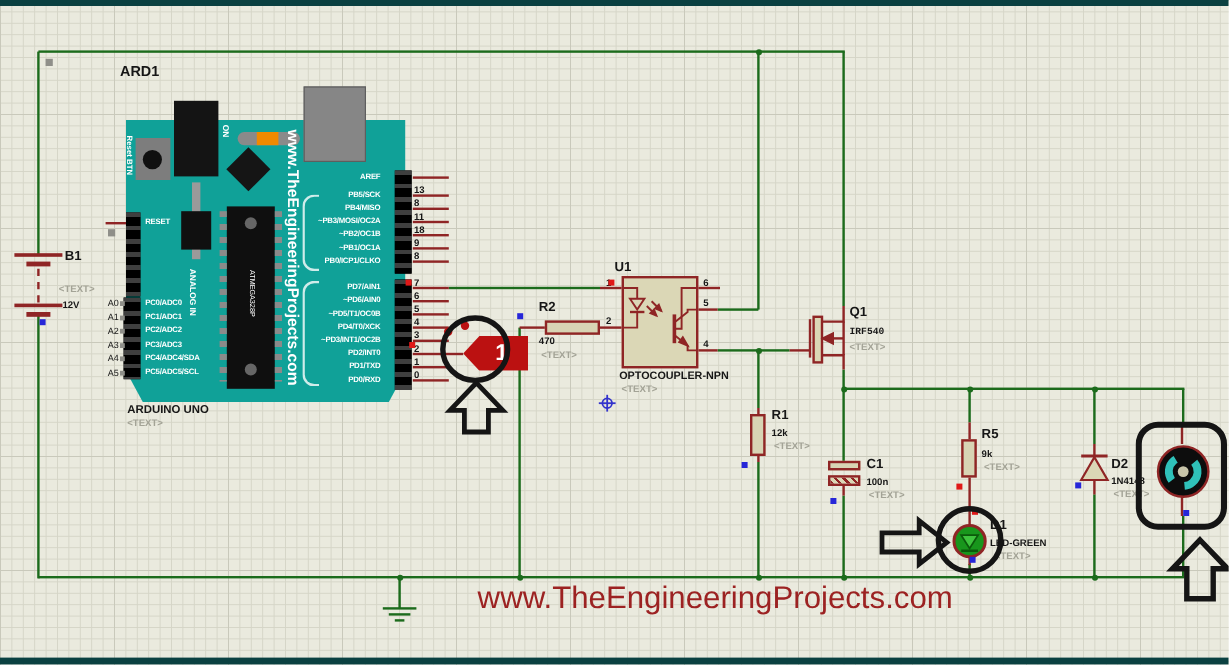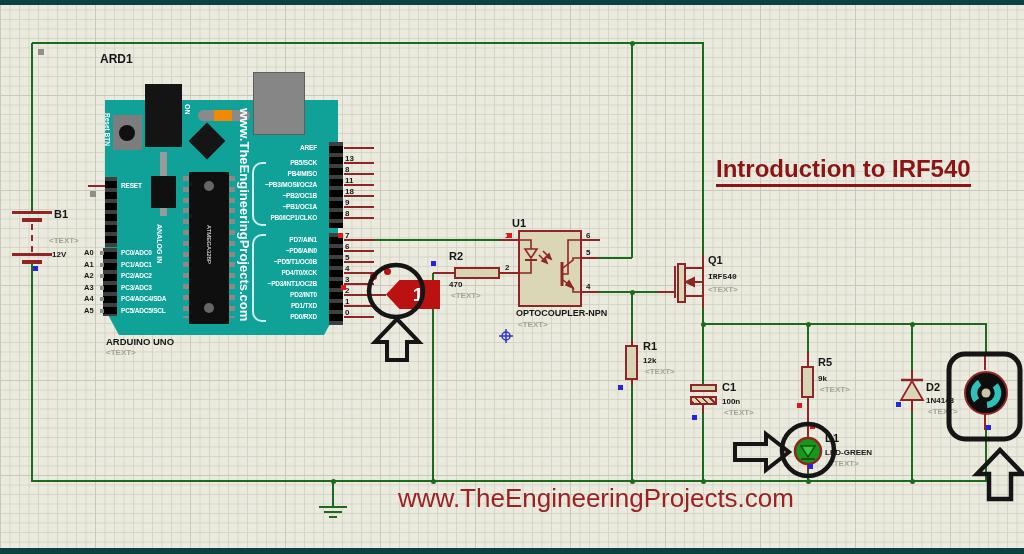--- a/index.html
+++ b/index.html
@@ -21,21 +21,21 @@
   .sqb{position:absolute;width:5px;height:5px;background:#2626d8;}
   .sqr{position:absolute;width:5px;height:5px;background:#e01818;}
   .sqg{position:absolute;width:6px;height:6px;background:#8f8f89;}
   .ref{position:absolute;font-weight:bold;font-size:11px;color:#161616;white-space:nowrap;}
   .val{position:absolute;font-weight:bold;font-size:8px;color:#161616;white-space:nowrap;}
   .ph{position:absolute;font-weight:bold;font-size:8px;color:#a3a396;white-space:nowrap;}
   .pinnum{position:absolute;font-weight:bold;font-size:8px;color:#161616;}
   .upin{position:absolute;font-weight:bold;font-size:8px;color:#161616;}
   .pinlbl{position:absolute;left:225px;width:92px;text-align:right;font-weight:bold;font-size:6.5px;color:#fff;white-space:nowrap;letter-spacing:-0.2px;}
   .pclbl{position:absolute;left:121px;font-weight:bold;font-size:6.5px;color:#fff;white-space:nowrap;letter-spacing:-0.2px;}
-  .albl{position:absolute;left:84px;width:15px;font-weight:bold;font-size:7.5px;color:#161616;}
+  .albl{position:absolute;left:84px;width:15px;text-align:right;font-weight:normal;font-size:7.5px;color:#161616;}
   .tan{position:absolute;background:#d8d4b4;border:2px solid #8f2525;box-sizing:border-box;}
   .hdr{position:absolute;background:#000;background-image:repeating-linear-gradient(180deg,#3f3f3f 0 4px,#000 4px 11px);}
   .vtxt{position:absolute;writing-mode:vertical-rl;color:#fff;font-weight:bold;white-space:nowrap;}
   .bar{position:absolute;left:0;width:1024px;background:#0b4141;}
   .brace{position:absolute;width:12px;border:2px solid #fff;border-right:none;border-radius:10px 0 0 10px;opacity:.8;}
   #title{position:absolute;left:716px;top:155px;font-size:24px;font-weight:bold;color:#8b1414;border-bottom:3px solid #8b1414;padding-bottom:1px;white-space:nowrap;}
   #watermark{position:absolute;left:398px;top:483px;font-size:26px;color:#9c2222;white-space:nowrap;}
   #probe-tag{position:absolute;left:386px;top:280px;width:54px;height:29px;background:#bb1111;
     clip-path:polygon(0% 50%,25% 0%,100% 0%,100% 100%,25% 100%);
     display:flex;align-items:center;justify-content:center;padding-left:10px;box-sizing:border-box;
@@ -346,16 +346,15 @@
   <svg style="left:733px;top:431px;" width="60" height="42" viewBox="0 0 60 42">
     <polygon points="2,13 33,13 33,3 56,21 33,39 33,29 2,29" fill="none" stroke="#151515" stroke-width="4"></polygon>
   </svg>
   <svg style="left:944px;top:349px;" width="80" height="95" viewBox="0 0 80 95">
     <rect x="5" y="5" width="71" height="85" rx="16" fill="none" stroke="#151515" stroke-width="5"></rect>
   </svg>
   <svg style="left:974px;top:447px;" width="52" height="56" viewBox="0 0 52 56">
     <polygon points="26,3 49,27 37,27 37,52 15,52 15,27 3,27" fill="none" stroke="#151515" stroke-width="4.5"></polygon>
   </svg>
 
-  <div id="title">Introduction to IRF540</div>
   <div id="watermark">www.TheEngineeringProjects.com</div>
 
 </div>
 
 </body></html>

